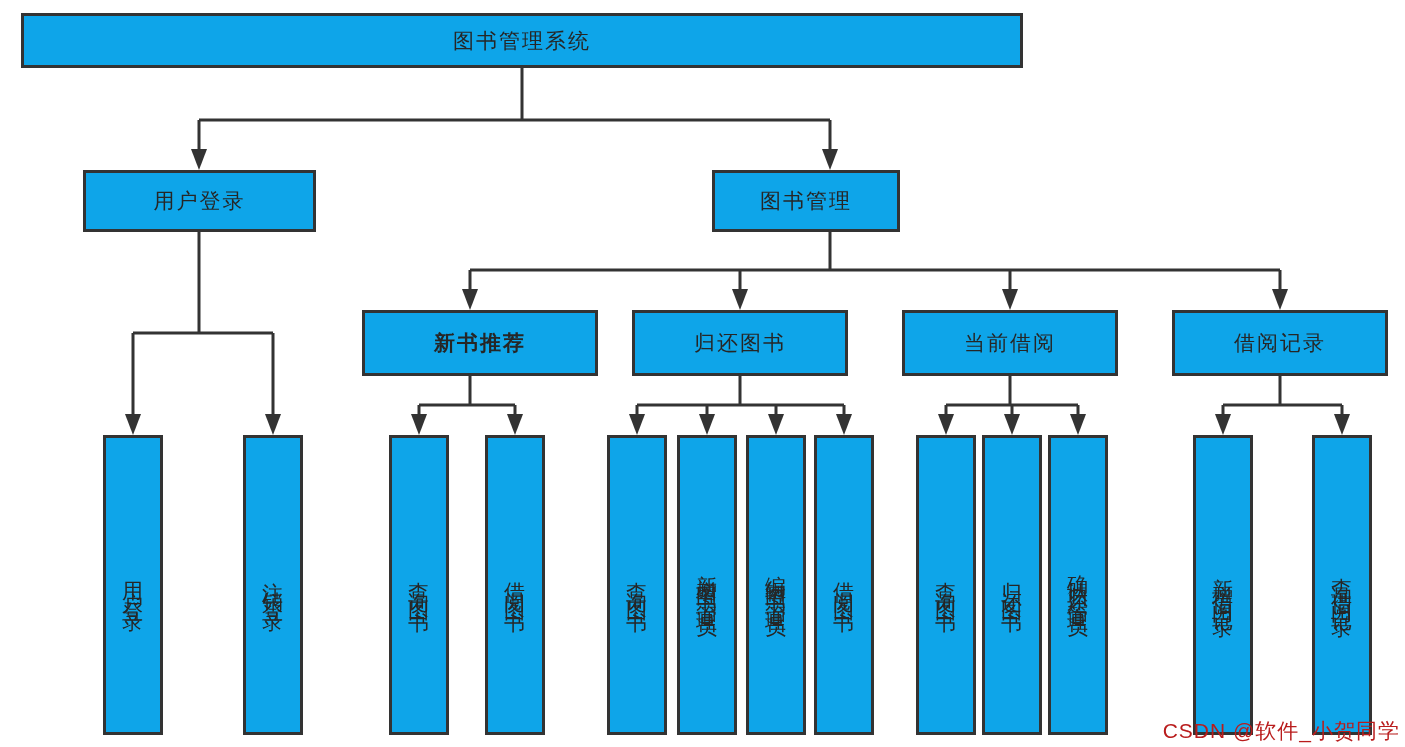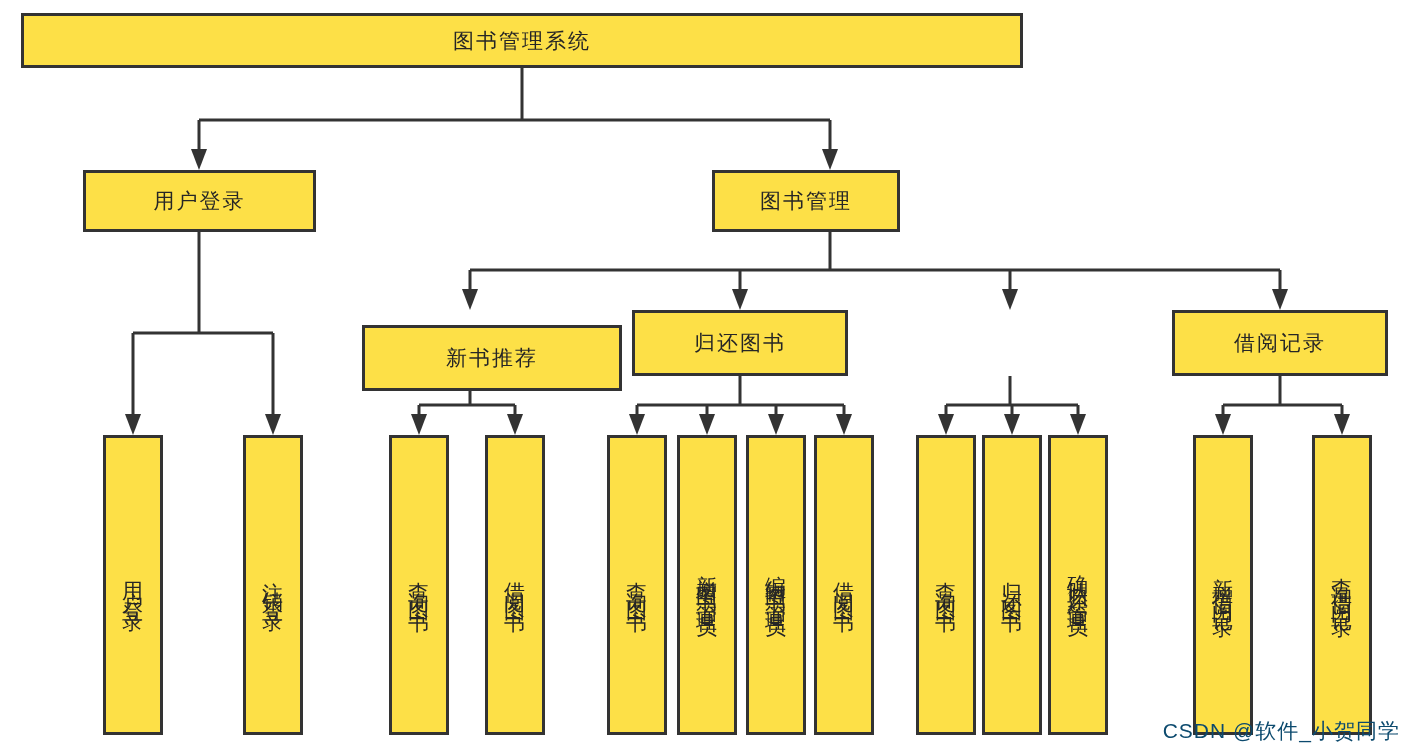--- a/index.html
+++ b/index.html
@@ -13,21 +13,21 @@
   }
   #connector-svg {
     position: absolute;
     left: 0; top: 0;
     width: 1405px; height: 747px;
   }
   .node {
     position: absolute;
     box-sizing: border-box;
     border: 3px solid #333333;
-    background: #fde047;
+    background: #0ea5e9;
     display: flex;
     align-items: center;
     justify-content: center;
     font-size: 21px;
     color: #262626;
     letter-spacing: 2px;
     white-space: nowrap;
   }
   .vnode-text {
     writing-mode: vertical-rl;
@@ -35,21 +35,21 @@
     letter-spacing: 10px;
     line-height: 1;
     font-size: 21px;
     color: #262626;
   }
   .watermark {
     position: absolute;
     right: 5px;
     bottom: 2px;
     font-size: 21px;
-    color: #0c4a6e;
+    color: #b91c1c;
     letter-spacing: 1px;
   }
 </style>
 </head>
 <body>
 
 <div id="canvas">
 
   <svg id="connector-svg" viewBox="0 0 1405 747" xmlns="http://www.w3.org/2000/svg">
     <path d="M522 68 V120 M199 120 H830 M199 120 V152 M830 120 V152
@@ -86,25 +86,28 @@
     <span>图书管理系统</span>
   </div>
 
   <div class="node" style="left:83px; top:170px; width:233px; height:62px;">
     <span>用户登录</span>
   </div>
   <div class="node" style="left:712px; top:170px; width:188px; height:62px;">
     <span>图书管理</span>
   </div>
 
-  <div class="node" style="left:362px; top:325px; width:260px; height:66px;">
+  <div class="node" style="left:362px; top:310px; width:236px; height:66px;font-weight:bold;">
     <span>新书推荐</span>
   </div>
   <div class="node" style="left:632px; top:310px; width:216px; height:66px;">
     <span>归还图书</span>
+  </div>
+  <div class="node" style="left:902px; top:310px; width:216px; height:66px;">
+    <span>当前借阅</span>
   </div>
   <div class="node" style="left:1172px; top:310px; width:216px; height:66px;">
     <span>借阅记录</span>
   </div>
 
   <div class="node" style="left:103px; top:435px; width:60px; height:300px;">
     <span class="vnode-text">用户登录</span>
   </div>
   <div class="node" style="left:243px; top:435px; width:60px; height:300px;">
     <span class="vnode-text">注销登录</span>

